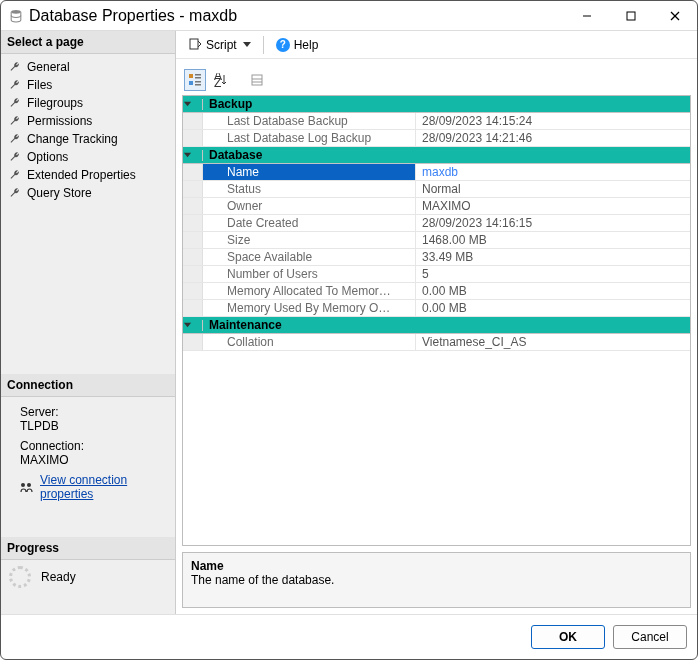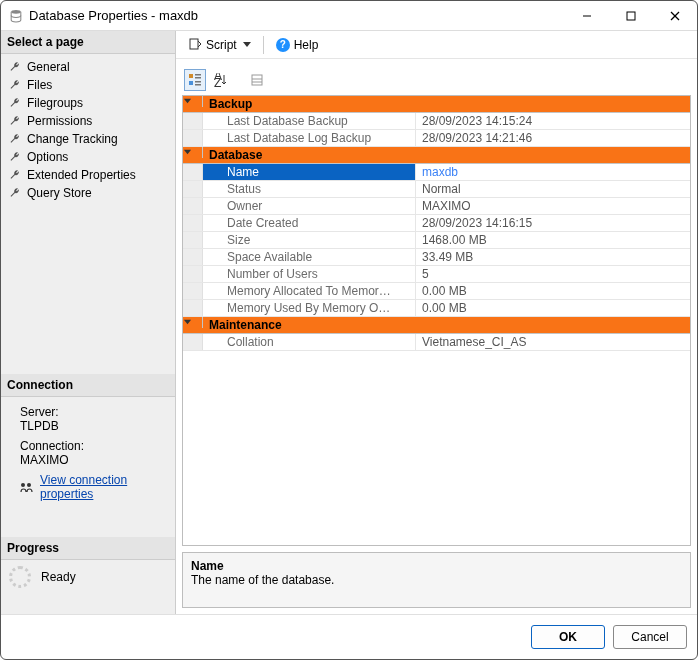--- a/index.html
+++ b/index.html
@@ -9,21 +9,21 @@
     border: 1px solid #555; background: #fff;
     display: flex; flex-direction: column;
     border-radius: 6px; overflow: hidden;
   }
   .titlebar {
     height: 30px; display: flex; align-items: center;
     padding: 0 0 0 8px; justify-content: space-between;
     border-bottom: 1px solid #ddd;
   }
   .title-left { display: flex; align-items: center; gap: 6px; }
-  .titlebar .title { font-size: 13px; }
+  .titlebar .title { font-size: 16px; }
   .win-controls { display: flex; height: 100%; }
   .win-btn { width: 44px; display:flex; align-items:center; justify-content:center; }
   .body {
     flex:1; display:flex; min-height:0;
   }
   .left-pane {
     width: 175px; background:#efefef; border-right:1px solid #ccc;
     display:flex; flex-direction:column;
   }
   .pane-header {
@@ -67,21 +67,21 @@
   }
   .grid-icon-btn {
     width:22px; height:22px; border:1px solid transparent;
     display:flex; align-items:center; justify-content:center;
   }
   .prop-grid {
     border:1px solid #bdbdbd; flex:1; min-height:0; overflow:auto;
     background:#fff;
   }
   .grid-section-head {
-    display:flex; align-items:flex-start; background:#f97316;
+    display:flex; align-items:center; background:#14b8a6;
     border-bottom:1px solid #c4c4c4;
   }
   .expand-cell {
     width:20px; text-align:center;
     border-right:1px solid #c4c4c4; padding:1px 0;
   }
   .section-label { font-weight:bold; padding:1px 6px; }
   .grid-row {
     display:flex; border-bottom:1px solid #e6e6e6;
   }

